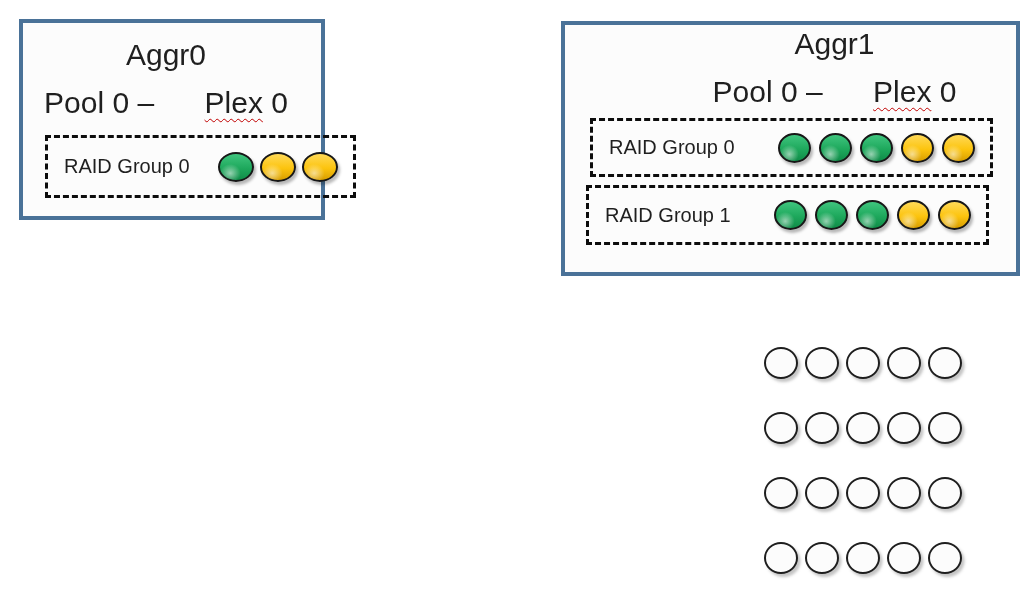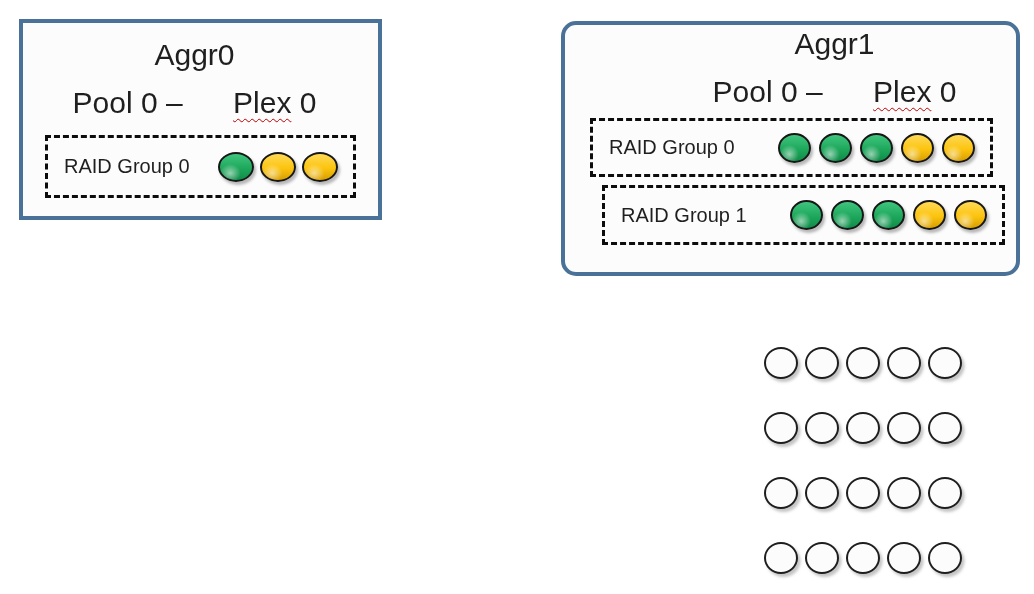--- a/index.html
+++ b/index.html
@@ -5,38 +5,38 @@
   html,body{margin:0;padding:0;background:#ffffff;}
   .canvas{
     position:relative;width:1034px;height:594px;background:#ffffff;overflow:hidden;
     font-family:"Liberation Sans", sans-serif;color:var(--text,#1f1f1f);
   }
   .aggr{
     position:absolute;box-sizing:border-box;
     background:var(--box-fill,#fcfcfc);
     border:4px solid var(--box-border,#4a7298);
   }
-  #aggr0{left:19px;top:19px;width:363px;height:201px;}
-  #aggr1{left:561px;top:21px;width:459px;height:255px;border-radius:15px;}
+  #aggr0{left:19px;top:19px;width:306px;height:201px;}
+  #aggr1{left:561px;top:21px;width:459px;height:255px;}
   .aggr-title{position:absolute;text-align:center;font-size:30px;line-height:48px;white-space:nowrap;}
   #aggr0 .aggr-title{left:0;right:12px;top:8px;}
   #aggr1 .aggr-title{left:88px;right:0;top:-5px;}
   .flagged{
     text-decoration-line:underline;text-decoration-style:wavy;
     text-decoration-color:var(--spellcheck-underline,#c00000);
     text-decoration-thickness:1.2px;text-underline-offset:5px;margin-left:42px;
   }
   .rg{
     position:absolute;box-sizing:border-box;
     border:3px dashed var(--dashed-border,#0d0d0d);
     display:flex;align-items:center;padding:0 15px 0 16px;background:transparent;
   }
   #aggr0 .rg{left:22px;top:112px;width:311px;height:63px;}
   #aggr1 .rg0{left:25px;top:93px;width:403px;height:59px;}
-  #aggr1 .rg1{left:37px;top:160px;width:403px;height:60px;}
+  #aggr1 .rg1{left:21px;top:160px;width:403px;height:60px;}
   .rg-label{font-size:20px;white-space:nowrap;}
   .disk-row{margin-left:auto;display:flex;align-items:center;gap:8px;}
   #aggr0 .disk-row{gap:6px;}
   .disk{
     display:inline-block;width:33px;height:30px;border-radius:50%;
     border:2px solid #171717;box-sizing:border-box;
     box-shadow:2px 3px 3px rgba(0,0,0,.28);
   }
   #aggr0 .disk{width:36px;}
   .disk.green{

